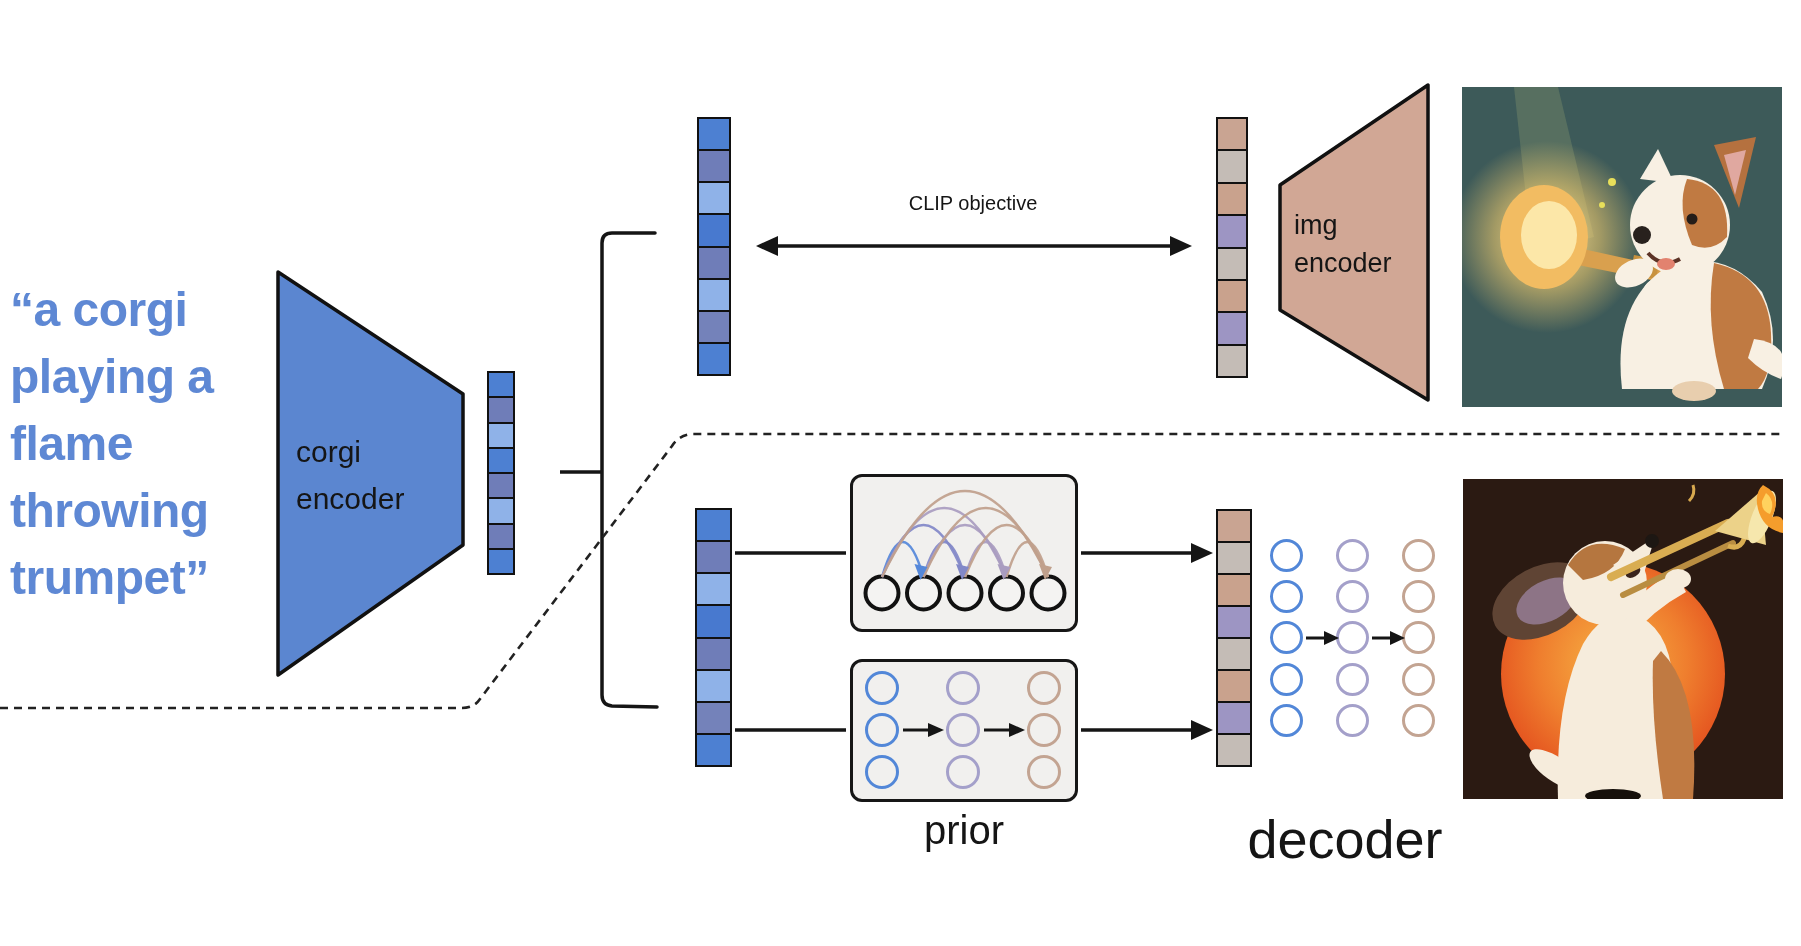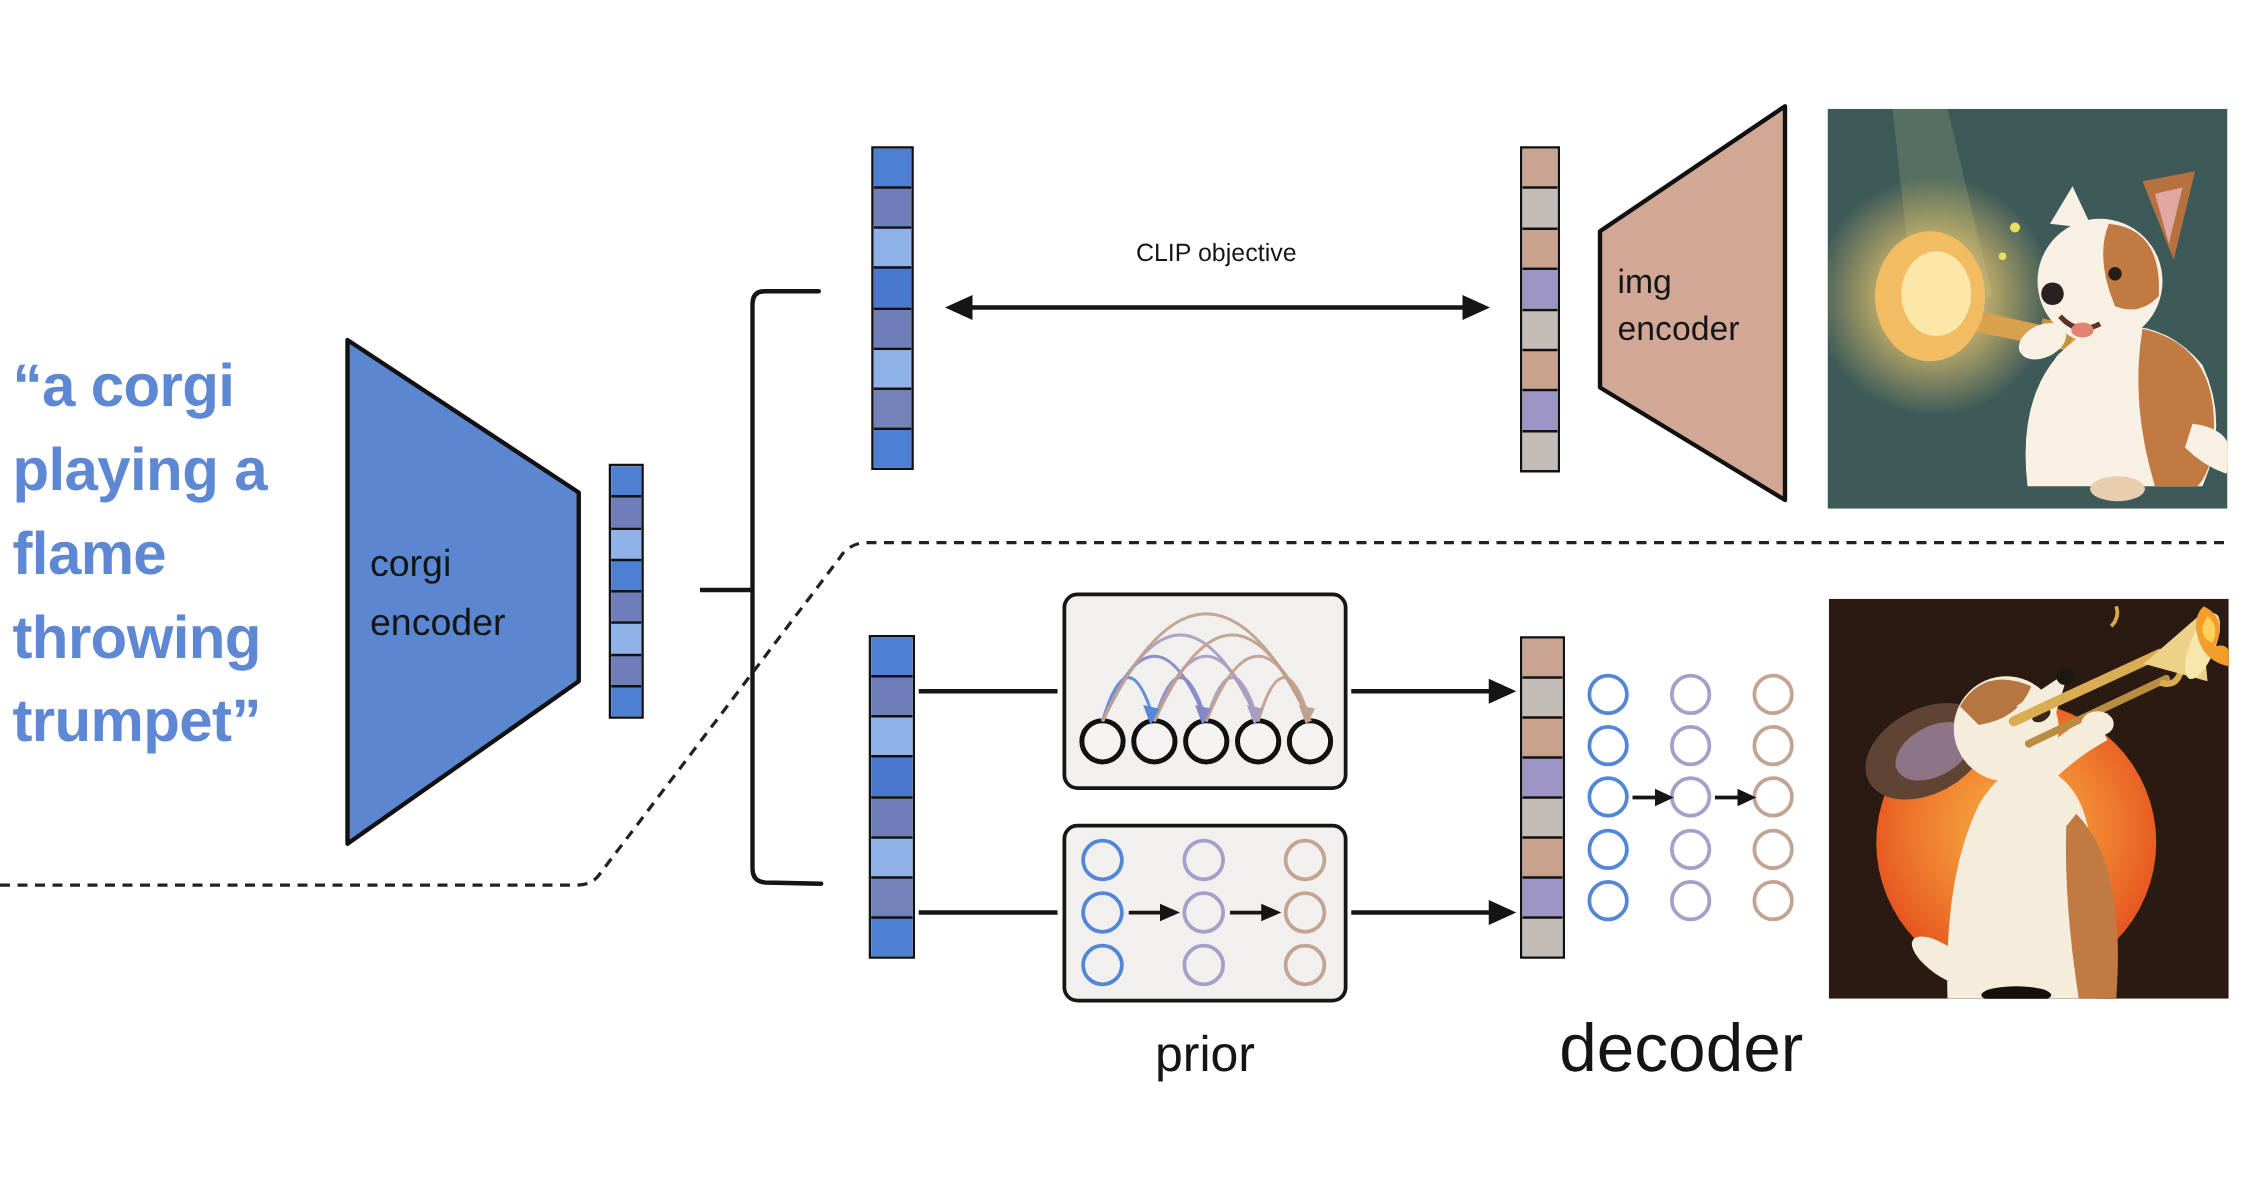--- a/index.html
+++ b/index.html
@@ -12,21 +12,21 @@
     position:absolute;left:10px;top:276px;width:238px;text-align:left;
     font-size:48px;line-height:67px;font-weight:700;letter-spacing:-0.5px;z-index:6;
   }
   
   .enc-label{position:absolute;color:#151515;font-weight:500;z-index:6;}
   #text-enc-label{left:296px;top:428px;font-size:30px;line-height:47px;}
   #img-enc-label{left:1294px;top:206px;font-size:27px;line-height:38px;}
   
   .big-label{position:absolute;color:#151515;font-weight:500;transform:translateX(-50%);z-index:6;white-space:nowrap;}
   #clip-label{left:973px;top:192px;font-size:20px;}
-  #prior-label{left:964px;top:808px;font-size:40px;margin-top:14px;}
+  #prior-label{left:964px;top:808px;font-size:40px;}
   #decoder-label{left:1345px;top:808px;font-size:54px;}
   
   .stack{
     position:absolute;display:flex;flex-direction:column;
     border:2.5px solid #111;box-sizing:border-box;z-index:2;background:#fff;
   }
   .stack .cell{flex:1;}
   .stack .cell + .cell{border-top:2.5px solid #111;}
   #emb-text{left:487px;top:371px;width:28px;height:204px;}
   #emb-clip-text{left:697px;top:117px;width:34px;height:259px;}

